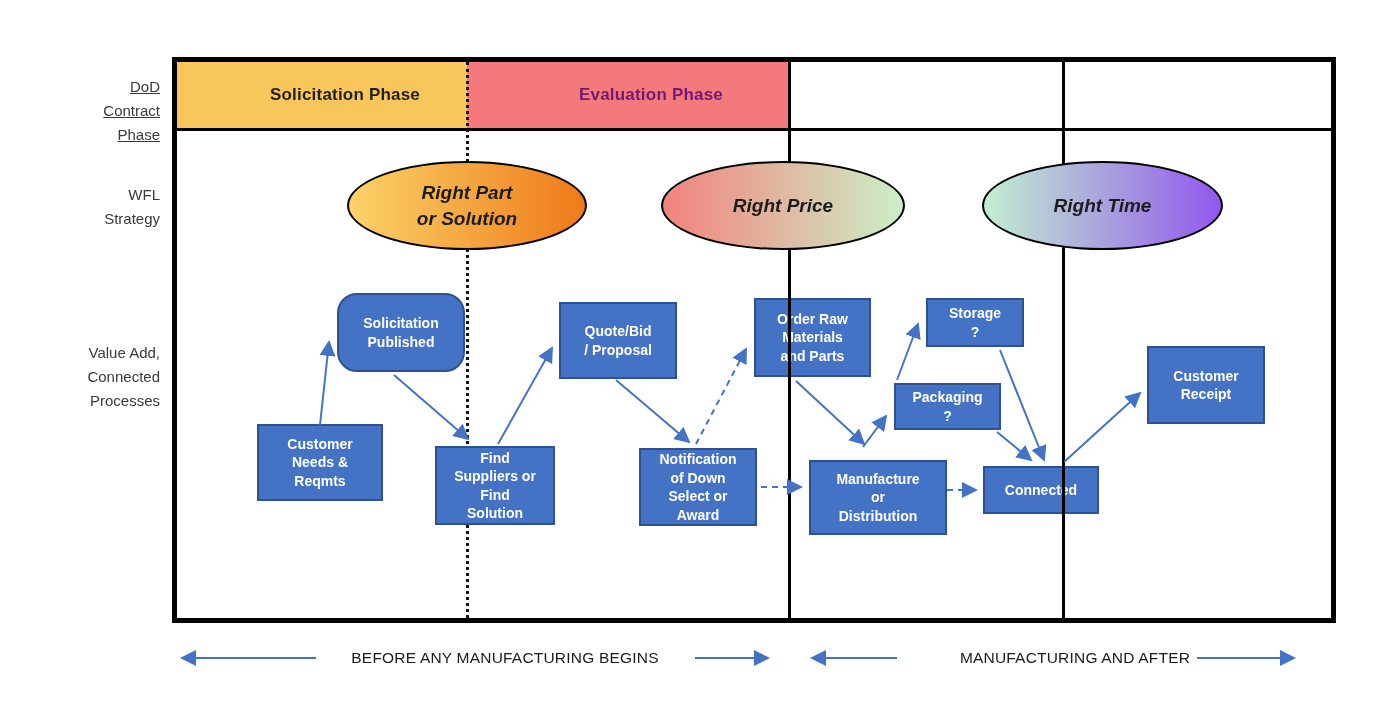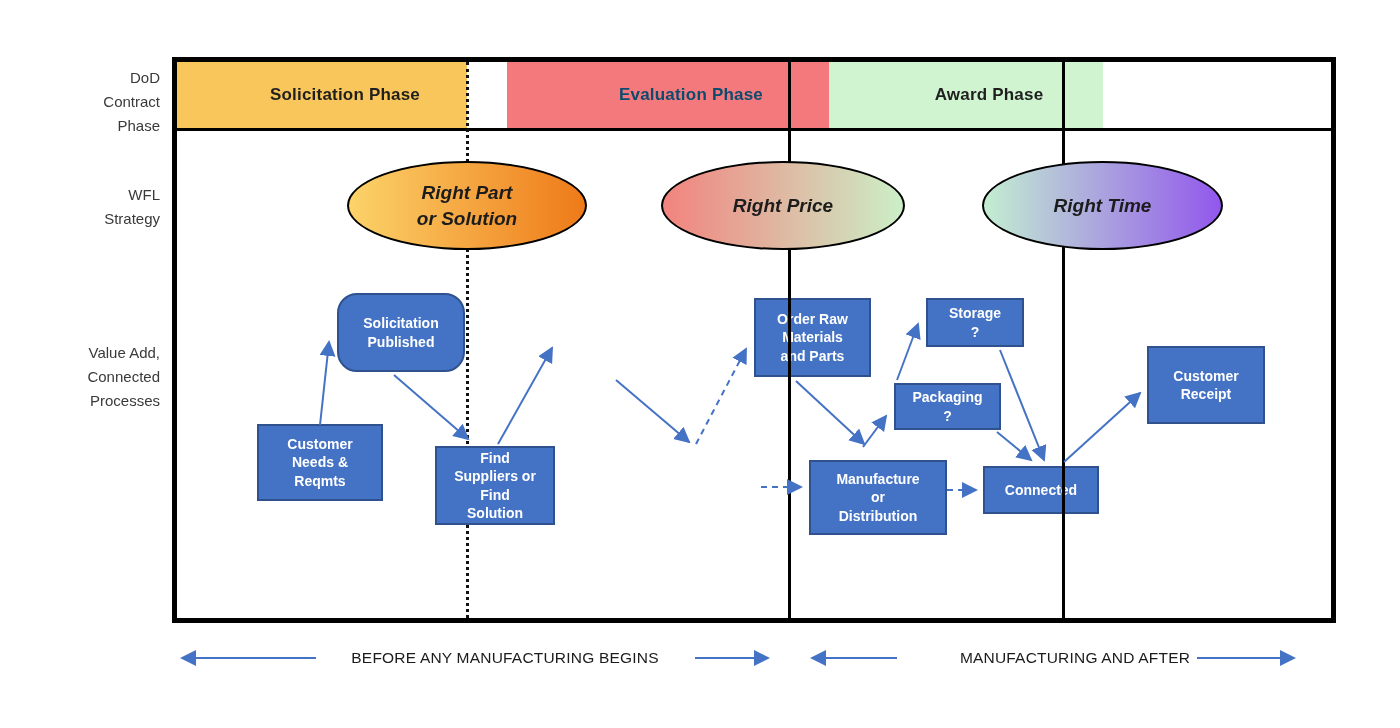--- a/index.html
+++ b/index.html
@@ -6,21 +6,21 @@
   * { margin: 0; padding: 0; box-sizing: border-box; }
   html, body { width: 1400px; height: 728px; background: #ffffff; overflow: hidden;
     font-family: "Liberation Sans", sans-serif; }
   #canvas { position: relative; width: 1400px; height: 728px; background: #ffffff; }
 
   .pre { white-space: pre-line; }
 
   
   .side-label { position: absolute; left: 18px; width: 142px; text-align: right;
     color: #3a3a3a; font-size: 15px; line-height: 24px; z-index: 2; }
-  #lbl-contract { top: 66px; }
+  #lbl-contract { top: 75px; text-decoration: underline; }
   #lbl-wfl { top: 183px; }
   #lbl-valueadd { top: 341px; }
 
   
   .frame { position: absolute; left: 172px; top: 57px; width: 1164px; height: 566px;
     border: 5px solid #000; background: transparent; z-index: 0; }
 
   
   .phase-row { position: absolute; left: 172px; top: 57px; width: 1164px; height: 74px;
     display: flex; border: 5px solid #000; border-bottom: 3px solid #000; z-index: 0; }
@@ -87,37 +87,42 @@
   <div class="side-label pre" id="lbl-wfl">WFL
 Strategy</div>
   <div class="side-label pre" id="lbl-valueadd">Value Add,
 Connected
 Processes</div>
 
   <div class="frame"></div>
 
   <div class="phase-row">
     <div class="phase-cell pc0" style="background: rgb(249, 198, 91); color: rgb(31, 31, 31);">Solicitation Phase</div>
-    <div class="phase-cell pc1" style="background: rgb(244, 121, 124); color: #0c4a6e; margin-left: 40px;">Evaluation Phase</div>
-    <div class="phase-cell pc2" style="background: rgb(207, 244, 207); color: rgb(31, 31, 31);">Award Phase</div>
+    <div class="phase-cell pc1" style="background: rgb(244, 121, 124); color: #701a75;">Evaluation Phase</div>
   </div>
 
   <div class="vline dotted"></div>
   <div class="vline solid" id="vline-award"></div>
   <div class="vline solid" id="vline-post"></div>
 
   <div class="pbox pre" id="bx-solicitation-published" style="background: rgb(68, 114, 196); border-color: rgb(47, 82, 143); border-radius: 20px;">Solicitation
 Published</div>
   <div class="pbox pre" id="bx-customer-needs" style="background: rgb(68, 114, 196); border-color: rgb(47, 82, 143);">Customer
 Needs &amp;
 Reqmts</div>
   <div class="pbox pre" id="bx-find-suppliers" style="background: rgb(68, 114, 196); border-color: rgb(47, 82, 143);">Find
 Suppliers or
 Find
 Solution</div>
+  <div class="pbox pre" id="bx-quote-bid" style="background: rgb(68, 114, 196); border-color: rgb(47, 82, 143);">Quote/Bid
+/ Proposal</div>
+  <div class="pbox pre" id="bx-notification" style="background: rgb(68, 114, 196); border-color: rgb(47, 82, 143);">Notification
+of Down
+Select or
+Award</div>
   <div class="pbox pre" id="bx-order-raw" style="background: rgb(68, 114, 196); border-color: rgb(47, 82, 143);">Order Raw
 Materials
 and Parts</div>
   <div class="pbox pre" id="bx-storage" style="background: rgb(68, 114, 196); border-color: rgb(47, 82, 143);">Storage
 ?</div>
   <div class="pbox pre" id="bx-packaging" style="background: rgb(68, 114, 196); border-color: rgb(47, 82, 143);">Packaging
 ?</div>
   <div class="pbox pre" id="bx-manufacture" style="background: rgb(68, 114, 196); border-color: rgb(47, 82, 143);">Manufacture
 or
 Distribution</div>

